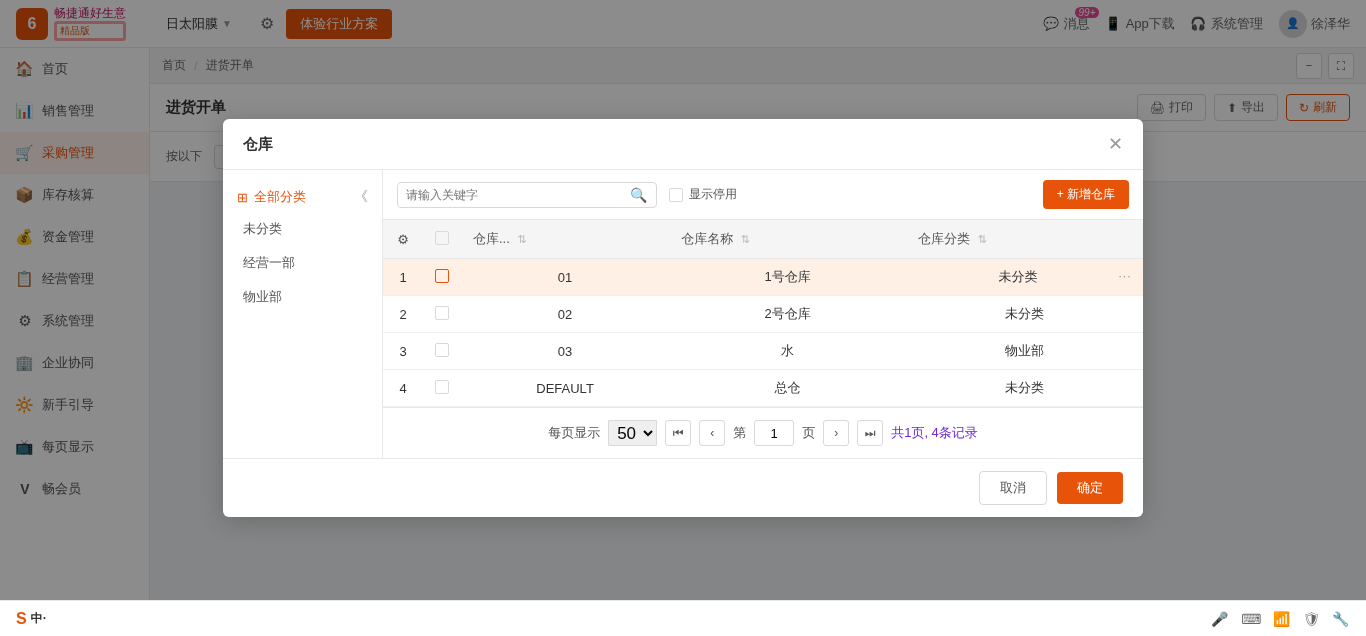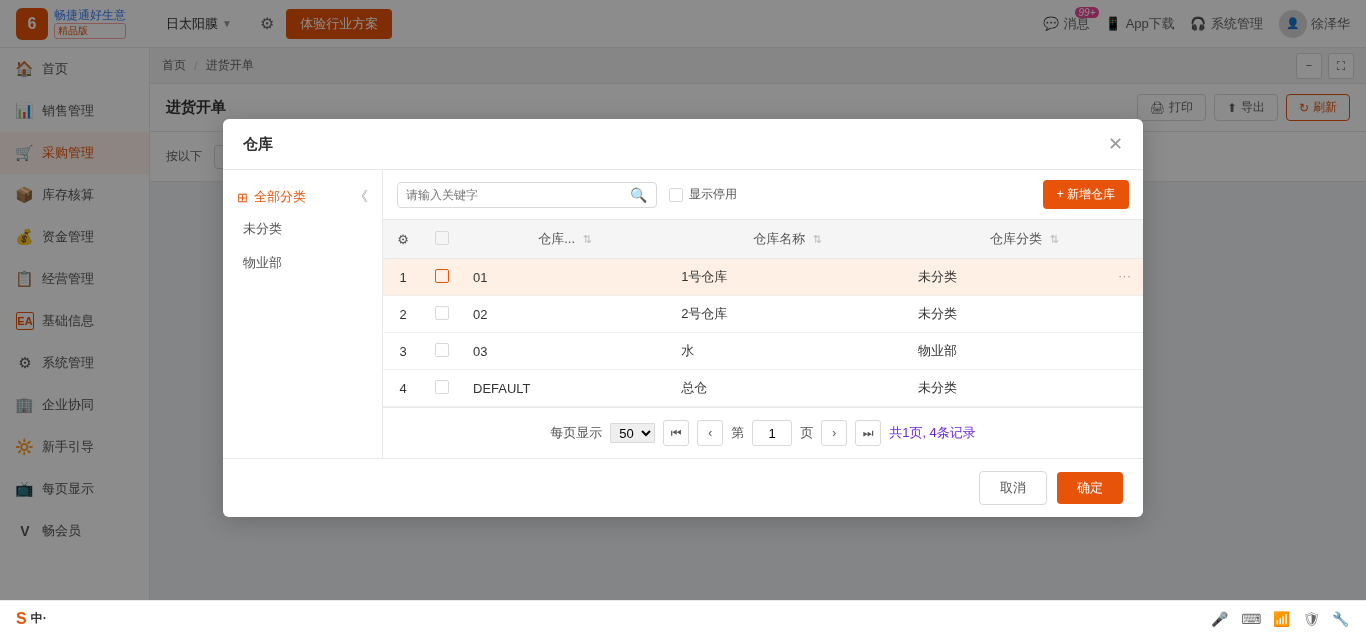--- a/index.html
+++ b/index.html
@@ -19,22 +19,22 @@
       display: flex; align-items: center; gap: 6px;
       width: 150px;
     }
     .logo-icon {
       width: 32px; height: 32px;
       background: #e8530a;
       border-radius: 6px;
       display: flex; align-items: center; justify-content: center;
       color: white; font-weight: bold; font-size: 16px;
     }
-    .logo-text { font-size: 12px; color: #3b82f6; line-height: 1.3; }
-    .logo-badge { font-size: 10px; color: #e8530a; border: 1px solid #fca5a5; border-radius: 3px; padding: 0 3px; }
+    .logo-text { font-size: 12px; color: #be185d; line-height: 1.3; }
+    .logo-badge { font-size: 10px; color: #e8530a; border: 3px solid #fca5a5; border-radius: 3px; padding: 0 3px; }
     .header-store { display: flex; align-items: center; gap: 4px; color: #333; font-size: 13px; cursor: pointer; }
     .header-store .arrow { color: #999; font-size: 10px; }
     .header-center { flex: 1; display: flex; align-items: center; gap: 12px; padding: 0 20px; }
     .btn-experience { background: #e8530a; color: white; border: none; border-radius: 4px; padding: 6px 14px; cursor: pointer; font-size: 13px; }
     .header-gear { color: #666; font-size: 16px; cursor: pointer; margin-left: 8px; }
     .header-right { display: flex; align-items: center; gap: 16px; color: #666; font-size: 13px; }
     .header-right .badge-item { display: flex; align-items: center; gap: 4px; cursor: pointer; position: relative; }
     .badge-num { background: #ec4899; color: white; font-size: 10px; border-radius: 8px; padding: 0 4px; position: absolute; top: -8px; right: -10px; font-style: italic; }
     .user-avatar { width: 28px; height: 28px; background: #d9d9d9; border-radius: 50%; display: flex; align-items: center; justify-content: center; font-size: 11px; }
 
@@ -164,29 +164,29 @@
       background: #e8530a; color: white; border: none;
       border-radius: 4px; padding: 6px 14px; cursor: pointer;
       font-size: 12px;
       white-space: nowrap;
     }
 
     .table-wrapper { flex: 1; overflow: auto; }
     table { width: 100%; border-collapse: collapse; font-size: 13px; }
     thead tr { background: #f5f5f5; }
     thead th {
-      padding: 10px 12px; text-align: center;
+      padding: 10px 12px; text-align: left;
       border-bottom: 1px solid #e8e8e8; color: #555;
       font-weight: 500; white-space: nowrap;
     }
     thead th.gear-col { width: 40px; text-align: center; }
     thead th.check-col { width: 36px; text-align: center; }
     tbody tr { border-bottom: 1px solid #f0f0f0; }
     tbody tr.selected { background: #fff0e6; }
-    tbody td { padding: 9px 12px; color: #333; }
+    tbody td { padding: 9px 12px; color: #333; text-align: center; }
     tbody td.center { text-align: center; }
     .sort-icon { color: #bbb; font-size: 11px; margin-left: 4px; }
     .more-icon { color: #999; cursor: pointer; }
 
     
     .pagination {
       display: flex; align-items: center; justify-content: center;
       gap: 8px; padding: 12px 16px;
       border-top: 1px solid #e8e8e8;
       font-size: 13px; color: #555;
@@ -197,22 +197,22 @@
       border-radius: 3px; cursor: pointer;
       display: flex; align-items: center; justify-content: center;
       font-size: 12px; color: #555;
     }
     .page-input {
       width: 40px; height: 26px;
       border: 1px solid #d9d9d9; border-radius: 3px;
       text-align: center; font-size: 13px;
     }
     .page-select {
-      height: 20px; border: 1px solid #d9d9d9; border-radius: 1px;
-      padding: 0 4px; font-size: 13px; cursor: pointer;
+      height: 26px; border: 1px solid #d9d9d9; border-radius: 1px;
+      padding: 0 4px; font-size: 17px; cursor: pointer;
     }
     .page-info { color: #6d28d9; font-size: 13px; }
 
     
     .modal-footer {
       display: flex; align-items: center; justify-content: flex-end;
       padding: 12px 20px; gap: 10px;
       border-top: 1px solid #e8e8e8;
     }
     .btn-cancel { border: 1px solid #d9d9d9; background: #fff; color: #555; border-radius: 4px; padding: 7px 20px; cursor: pointer; font-size: 13px; margin-left: 20px; }
@@ -287,24 +287,20 @@
     <span class="si-icon">📦</span>
     <span>库存核算</span>
   </div>
   <div class="sidebar-item">
     <span class="si-icon">💰</span>
     <span>资金管理</span>
   </div>
   <div class="sidebar-item">
     <span class="si-icon">📋</span>
     <span>经营管理</span>
-  </div>
-  <div class="sidebar-item">
-    <span class="si-icon" style="font-size:11px;font-weight:bold;color:#e8530a;border:1px solid #e8530a;border-radius:2px;padding:1px 2px;">EA</span>
-    <span>基础信息</span>
   </div>
   <div class="sidebar-item">
     <span class="si-icon">⚙</span>
     <span>系统管理</span>
   </div>
   <div class="sidebar-item">
     <span class="si-icon">🏢</span>
     <span>企业协同</span>
   </div>
   <div class="sidebar-item">
@@ -369,20 +365,23 @@
       <div class="category-panel">
         <div class="category-header">
           <div class="cat-all">
             <span>⊞</span>
             <span>全部分类</span>
           </div>
           <span class="collapse-btn">《</span>
         </div>
         <div class="category-item">
           <span>未分类</span>
+        </div>
+        <div class="category-item">
+          <span>经营一部</span>
         </div>
         <div class="category-item">
           <span>物业部</span>
         </div>
       </div>
 
       <div class="table-panel">
         <div class="table-toolbar">
           <div class="search-box">
             <input type="text" placeholder="请输入关键字" style="">

